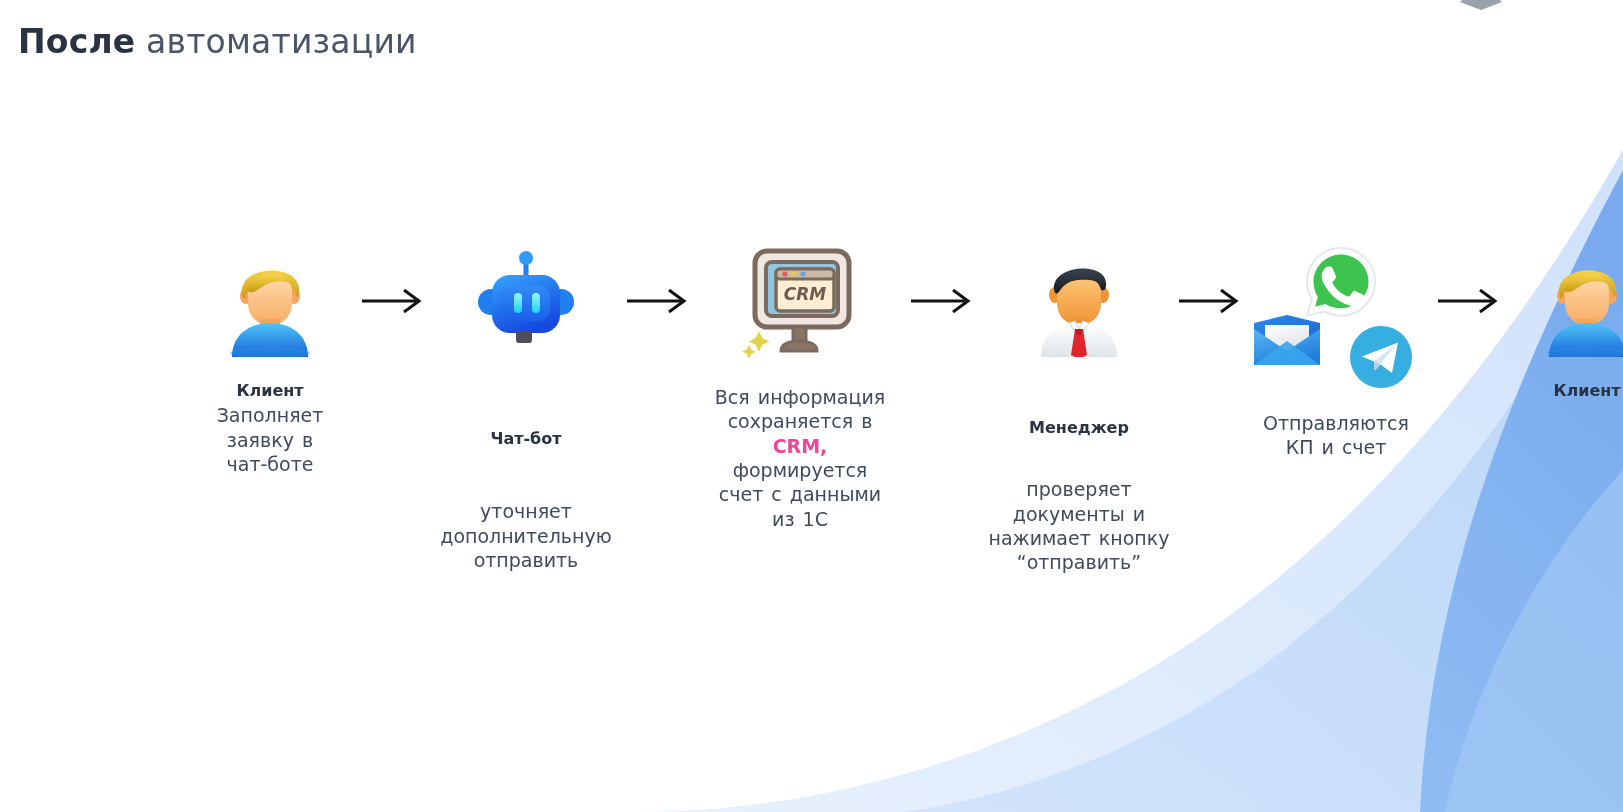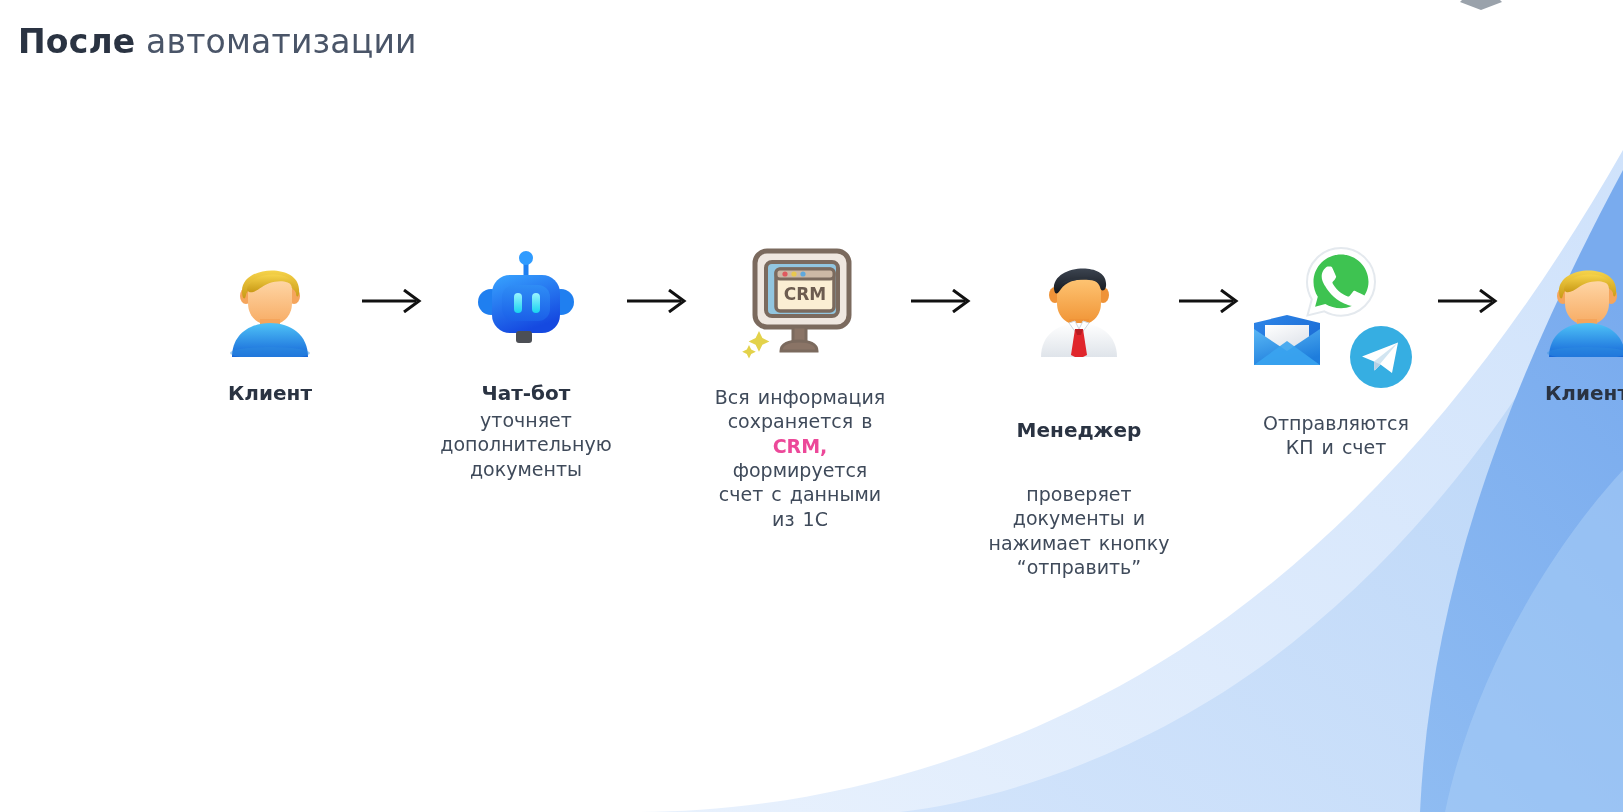--- a/index.html
+++ b/index.html
@@ -71,23 +71,24 @@
     display: flex;
     flex-direction: column;
     align-items: center;
     flex: 0 0 auto;
   }
   .icon-slot {
     height: 115px;
     display: flex;
     align-items: center;
     justify-content: center;
+    font-style: italic;
   }
   .step-title {
-    font-size: 20px;
+    font-size: 16px;
     font-weight: bold;
     color: #2a3342;
     margin-top: 22px;
     line-height: 1.15;
     text-align: center;
     white-space: nowrap;
   }
   .step-desc {
     font-size: 19px;
     font-weight: normal;
@@ -102,21 +103,21 @@
   .arrow {
     flex: 0 0 auto;
     display: flex;
     align-items: flex-start;
     justify-content: center;
     padding-top: 44px;
   }
 
   
   .w-client1  { width: 160px; margin-left: 190px; }
-  .w-bot      { width: 180px; }
+  .w-bot      { width: 180px; gap: 48px; }
   .w-crm      { width: 200px; }
   .w-manager  { width: 190px; gap: 37px; }
   .w-msg      { width: 180px; }
   .w-client2  { width: 150px; }
   .a1 { width: 86px; }
   .a2 { width: 84px; }
   .a3 { width: 84px; }
   .a4 { width: 72px; }
   .a5 { width: 86px; }
 
@@ -201,20 +202,25 @@
 
           <path d="M25,41 C26,22 72,20 72,38 C64,28 46,33 40,38 C34,42 28,46 25,41 Z" fill="url(#hairA)"></path>
 
           <path d="M38,70 L58,70 L58,82 L38,82 Z" fill="#f5a55c"></path>
 
           <path d="M10,108 C10,86 27,74 48,74 C69,74 86,86 86,108 Z" fill="url(#shirtA)"></path>
           <ellipse cx="48" cy="104" rx="40" ry="6" fill="#2f8fe0" opacity="0.45"></ellipse>
         </svg>
       </div>
       <div class="step-title">Клиент</div>
+      <div class="step-desc">
+        <div>Заполняет</div>
+        <div>заявку в</div>
+        <div>чат-боте</div>
+      </div>
     </div>
 
     <div class="arrow a1">
       <svg width="62" height="24" viewBox="0 0 62 24" aria-hidden="true">
         <line x1="0" y1="12" x2="54" y2="12" stroke="#111111" stroke-width="3"></line>
         <polyline points="42,1 57,12 42,23" fill="none" stroke="#111111" stroke-width="3"></polyline>
       </svg>
     </div>
 
     <div class="step w-bot">
@@ -248,21 +254,21 @@
           <rect x="44" y="44" width="8" height="20" rx="4" fill="url(#botEye)"></rect>
           <rect x="62" y="44" width="8" height="20" rx="4" fill="url(#botEye)"></rect>
 
           <rect x="46" y="82" width="16" height="12" rx="3" fill="#4c4f55"></rect>
         </svg>
       </div>
       <div class="step-title">Чат-бот</div>
       <div class="step-desc">
         <div>уточняет</div>
         <div>дополнительную</div>
-        <div>документы</div>
+        <div>отправить</div>
       </div>
     </div>
 
     <div class="arrow a2">
       <svg width="62" height="24" viewBox="0 0 62 24" aria-hidden="true">
         <line x1="0" y1="12" x2="54" y2="12" stroke="#111111" stroke-width="3"></line>
         <polyline points="42,1 57,12 42,23" fill="none" stroke="#111111" stroke-width="3"></polyline>
       </svg>
     </div>
 

